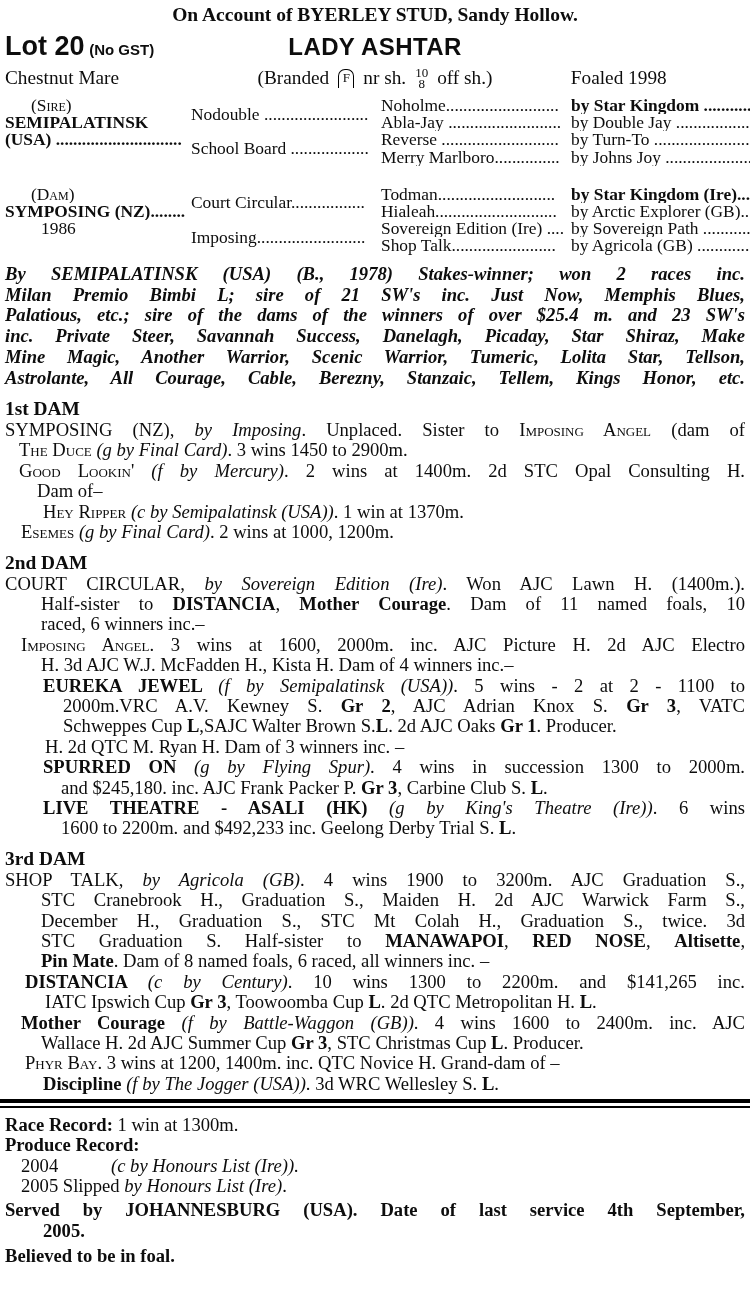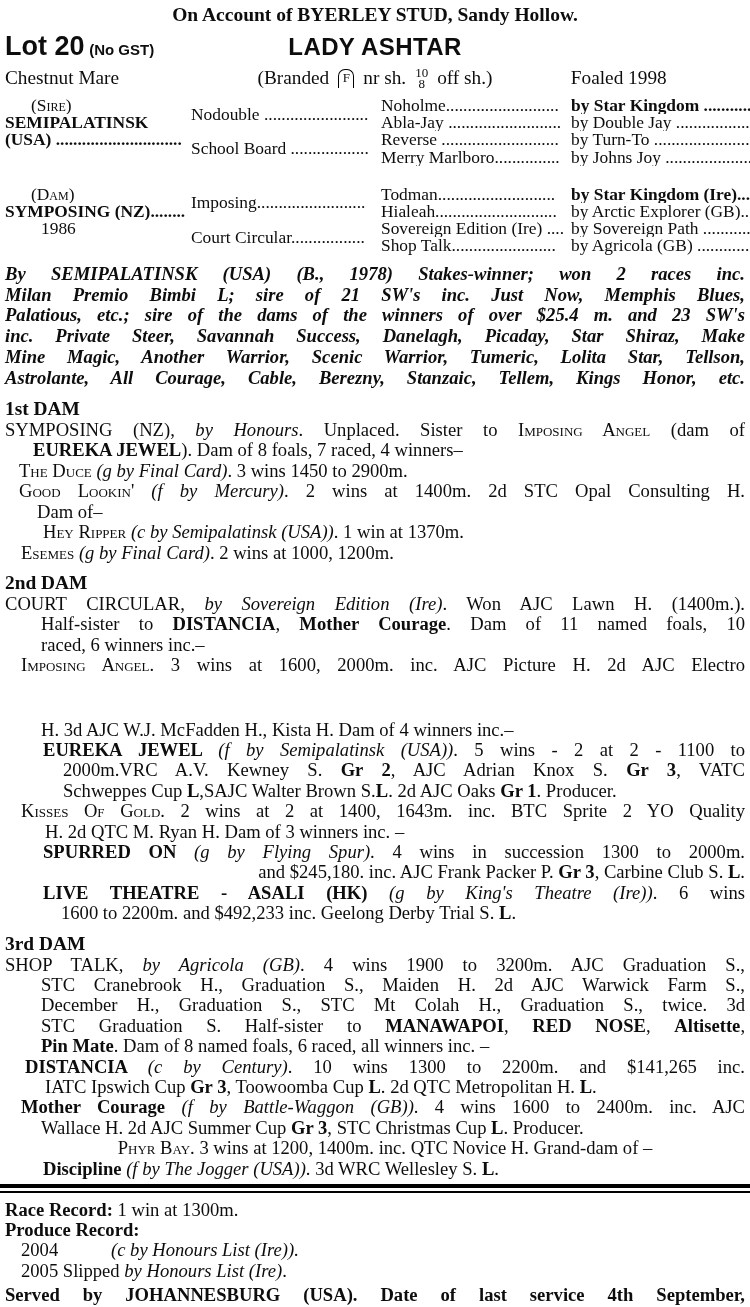--- a/index.html
+++ b/index.html
@@ -93,24 +93,24 @@
 </div>
 
 <div class="ped ped-dam">
   <div>
       <div class="tl" style="padding-left: 26px;"><span class="sc">(Dam)</span></div>
       <div class="tl"><span class="b">SYMPOSING (NZ)........</span></div>
       <div class="tl" style="padding-left: 36px;"><span>1986</span></div>
     </div>
   <div class="g2">
       <div class="tl">
-        <span>Imposing.........................</span>
+        <span>Court Circular.................</span>
       </div>
       <div class="tl">
-        <span>Court Circular.................</span>
+        <span>Imposing.........................</span>
       </div>
     </div>
   <div>
       <div class="tl"><span>Todman...........................</span></div>
       <div class="tl"><span>Hialeah............................</span></div>
       <div class="tl"><span>Sovereign Edition (Ire) ....</span></div>
       <div class="tl"><span>Shop Talk........................</span></div>
     </div>
   <div>
       <div class="tl"><span class="b">by Star Kingdom (Ire)...</span></div>
@@ -125,63 +125,61 @@
     <div class="tl jl"><span class="bi">Milan Premio Bimbi L; sire of 21 SW's inc. Just Now, Memphis Blues,</span></div>
     <div class="tl jl"><span class="bi">Palatious, etc.; sire of the dams of the winners of over $25.4 m. and 23 SW's</span></div>
     <div class="tl jl"><span class="bi">inc. Private Steer, Savannah Success, Danelagh, Picaday, Star Shiraz, Make</span></div>
     <div class="tl jl"><span class="bi">Mine Magic, Another Warrior, Scenic Warrior, Tumeric, Lolita Star, Tellson,</span></div>
     <div class="tl jl"><span class="bi">Astrolante, All Courage, Cable, Berezny, Stanzaic, Tellem, Kings Honor, etc.</span></div>
   </div>
 
 <div>
   <div class="sec-h">1st DAM</div>
   <div>
-      <div class="tl jl"><span>SYMPOSING (NZ), </span><span class="i">by Honours</span><span>. Unplaced. Sister to </span><span class="sc">Imposing Angel</span><span> (dam of</span></div>
-      <div class="tl" style="padding-left: 28px;"><span class="b">EUREKA JEWEL</span><span>). Dam of 8 foals, 7 raced, 4 winners–</span></div>
+      <div class="tl jl"><span>SYMPOSING (NZ), </span><span class="i">by Imposing</span><span>. Unplaced. Sister to </span><span class="sc">Imposing Angel</span><span> (dam of</span></div>
       <div class="tl" style="padding-left: 14px;"><span class="sc">The Duce</span><span> </span><span class="i">(g by Final Card)</span><span>. 3 wins 1450 to 2900m.</span></div>
       <div class="tl jl" style="padding-left: 14px;"><span class="sc">Good Lookin'</span><span> </span><span class="i">(f by Mercury)</span><span>. 2 wins at 1400m. 2d STC Opal Consulting H.</span></div>
       <div class="tl" style="padding-left: 32px;"><span>Dam of–</span></div>
       <div class="tl" style="padding-left: 38px;"><span class="sc">Hey Ripper</span><span> </span><span class="i">(c by Semipalatinsk (USA))</span><span>. 1 win at 1370m.</span></div>
       <div class="tl" style="padding-left: 16px;"><span class="sc">Esemes</span><span> </span><span class="i">(g by Final Card)</span><span>. 2 wins at 1000, 1200m.</span></div>
     </div>
 </div>
 
 <div>
   <div class="sec-h">2nd DAM</div>
   <div>
       <div class="tl jl"><span>COURT CIRCULAR, </span><span class="i">by Sovereign Edition (Ire)</span><span>. Won AJC Lawn H. (1400m.).</span></div>
       <div class="tl jl" style="padding-left: 36px;"><span>Half-sister to </span><span class="b">DISTANCIA</span><span>, </span><span class="b">Mother Courage</span><span>. Dam of 11 named foals, 10</span></div>
       <div class="tl" style="padding-left: 36px;"><span>raced, 6 winners inc.–</span></div>
       <div class="tl jl" style="padding-left: 16px;"><span class="sc">Imposing Angel</span><span>. 3 wins at 1600, 2000m. inc. AJC Picture H. 2d AJC Electro</span></div>
-      <div class="tl" style="padding-left: 36px; margin-top: 44px;"><span>H. 3d AJC W.J. McFadden H., Kista H. Dam of 4 winners inc.–</span></div>
+      <div class="tl" style="padding-left: 36px;"><span>H. 3d AJC W.J. McFadden H., Kista H. Dam of 4 winners inc.–</span></div>
       <div class="tl jl" style="padding-left: 38px;"><span class="b">EUREKA JEWEL </span><span class="i">(f by Semipalatinsk (USA))</span><span>. 5 wins - 2 at 2 - 1100 to</span></div>
       <div class="tl jl" style="padding-left: 58px;"><span>2000m.VRC A.V. Kewney S. </span><span class="b">Gr 2</span><span>, AJC Adrian Knox S. </span><span class="b">Gr 3</span><span>, VATC</span></div>
       <div class="tl" style="padding-left: 58px;"><span>Schweppes Cup </span><span class="b">L</span><span>,SAJC Walter Brown S.</span><span class="b">L</span><span>. 2d AJC Oaks </span><span class="b">Gr 1</span><span>. Producer.</span></div>
-      <div class="tl jl" style="padding-left: 16px;"><span class="sc">Kisses Of Gold</span><span>. 2 wins at 2 at 1400, 1643m. inc. BTC Sprite 2 YO Quality</span></div>
       <div class="tl" style="padding-left: 40px;"><span>H. 2d QTC M. Ryan H. Dam of 3 winners inc. –</span></div>
       <div class="tl jl" style="padding-left: 38px;"><span class="b">SPURRED ON </span><span class="i">(g by Flying Spur)</span><span>. 4 wins in succession 1300 to 2000m.</span></div>
-      <div class="tl" style="padding-left: 56px; text-align: right;"><span>and $245,180. inc. AJC Frank Packer P. </span><span class="b">Gr 3</span><span>, Carbine Club S. </span><span class="b">L</span><span>.</span></div>
+      <div class="tl" style="padding-left: 56px;"><span>and $245,180. inc. AJC Frank Packer P. </span><span class="b">Gr 3</span><span>, Carbine Club S. </span><span class="b">L</span><span>.</span></div>
       <div class="tl jl" style="padding-left: 38px;"><span class="b">LIVE THEATRE - ASALI (HK) </span><span class="i">(g by King's Theatre (Ire))</span><span>. 6 wins</span></div>
       <div class="tl" style="padding-left: 56px;"><span>1600 to 2200m. and $492,233 inc. Geelong Derby Trial S. </span><span class="b">L</span><span>.</span></div>
     </div>
 </div>
 
 <div>
   <div class="sec-h">3rd DAM</div>
   <div>
       <div class="tl jl"><span>SHOP TALK, </span><span class="i">by Agricola (GB)</span><span>. 4 wins 1900 to 3200m. AJC Graduation S.,</span></div>
       <div class="tl jl" style="padding-left: 36px;"><span>STC Cranebrook H., Graduation S., Maiden H. 2d AJC Warwick Farm S.,</span></div>
       <div class="tl jl" style="padding-left: 36px;"><span>December H., Graduation S., STC Mt Colah H., Graduation S., twice. 3d</span></div>
       <div class="tl jl" style="padding-left: 36px;"><span>STC Graduation S. Half-sister to </span><span class="b">MANAWAPOI</span><span>, </span><span class="b">RED NOSE</span><span>, </span><span class="b">Altisette</span><span>,</span></div>
       <div class="tl" style="padding-left: 36px;"><span class="b">Pin Mate</span><span>. Dam of 8 named foals, 6 raced, all winners inc. –</span></div>
       <div class="tl jl" style="padding-left: 20px;"><span class="b">DISTANCIA </span><span class="i">(c by Century)</span><span>. 10 wins 1300 to 2200m. and $141,265 inc.</span></div>
       <div class="tl" style="padding-left: 40px;"><span>IATC Ipswich Cup </span><span class="b">Gr 3</span><span>, Toowoomba Cup </span><span class="b">L</span><span>. 2d QTC Metropolitan H. </span><span class="b">L</span><span>.</span></div>
       <div class="tl jl" style="padding-left: 16px;"><span class="b">Mother Courage </span><span class="i">(f by Battle-Waggon (GB))</span><span>. 4 wins 1600 to 2400m. inc. AJC</span></div>
       <div class="tl" style="padding-left: 36px;"><span>Wallace H. 2d AJC Summer Cup </span><span class="b">Gr 3</span><span>, STC Christmas Cup </span><span class="b">L</span><span>. Producer.</span></div>
-      <div class="tl" style="padding-left: 20px; text-align: center;"><span class="sc">Phyr Bay</span><span>. 3 wins at 1200, 1400m. inc. QTC Novice H. Grand-dam of –</span></div>
+      <div class="tl" style="padding-left: 20px;"><span class="sc">Phyr Bay</span><span>. 3 wins at 1200, 1400m. inc. QTC Novice H. Grand-dam of –</span></div>
       <div class="tl" style="padding-left: 38px;"><span class="b">Discipline </span><span class="i">(f by The Jogger (USA))</span><span>. 3d WRC Wellesley S. </span><span class="b">L</span><span>.</span></div>
     </div>
 </div>
 
 <div class="rule"></div>
 
 <div>
     <div class="tl" style="margin-top: 6px;"><span class="b">Race Record:</span><span> 1 win at 1300m.</span></div>
     <div class="tl"><span class="b">Produce Record:</span></div>
     <div class="tl" style="padding-left: 16px;"><span style="display: inline-block; width: 90px;">2004</span><span class="i">(c by Honours List (Ire)).</span></div>

